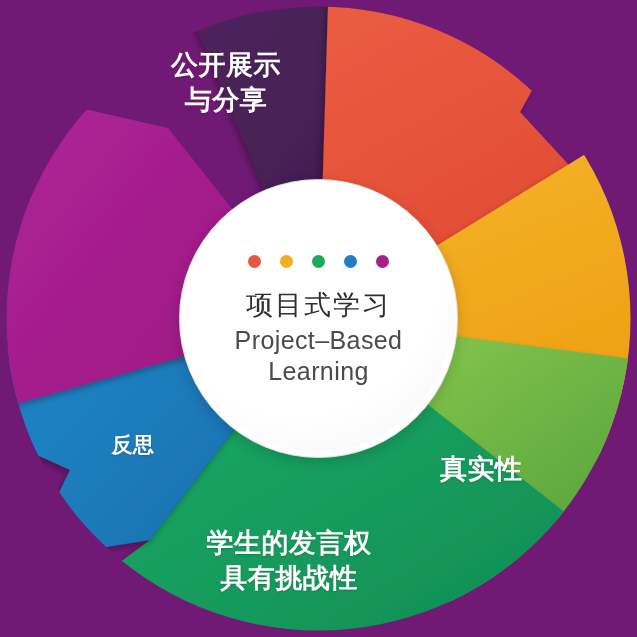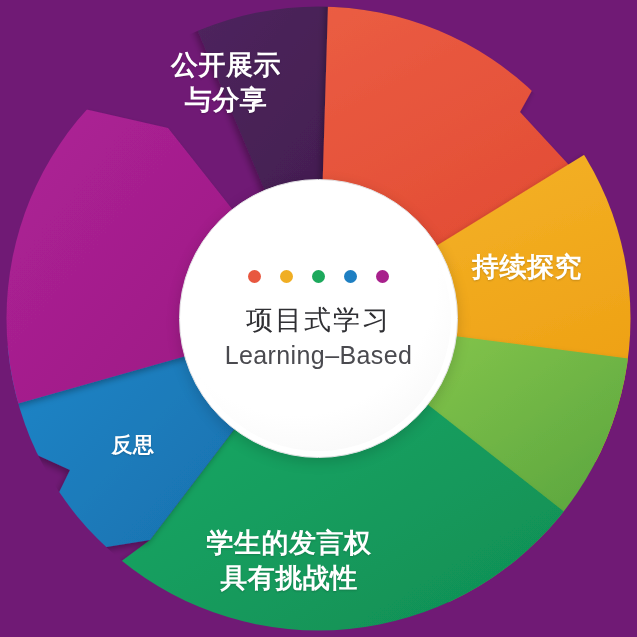--- a/index.html
+++ b/index.html
@@ -141,36 +141,37 @@
       <path filter="url(#segShadow)" fill="url(#gradReflect)" d="M 318.5 318.5 L 150 540 L 26 560 L 70 470 L -40 420 L 18 330 Z"></path>
 
       <path filter="url(#segShadow)" fill="url(#gradCritique)" d="M 318.5 318.5 L -40 420 L -60 180 L 30 148 L 10 92 L 168 128 Z"></path>
     </g>
   </svg>
 
   <div class="seg-label" style="left:142px; top:48px; width:168px; font-size:27px;">公开展示
 与分享</div>
 
 
-  <div class="seg-label" style="left:472px; top:250px; width:150px; font-size:27px; text-align:left;">持续探究</div>
 
+  <div class="seg-label" style="left:440px; top:452px; width:130px; font-size:27px; text-align:left;">真实性</div>
 
   <div class="seg-label" style="left:184px; top:526px; width:210px; font-size:27px;">学生的发言权
 具有挑战性</div>
 
   <div class="seg-label" style="left:78px; top:432px; width:110px; font-size:21px;">反思</div>
 
 
   <div class="center-hub">
     <div class="dot-row">
       <span class="dot" style="background:#E8573F"></span>
       <span class="dot" style="background:#F0AE23"></span>
       <span class="dot" style="background:#1DA95C"></span>
       <span class="dot" style="background:#1E7FC2"></span>
       <span class="dot" style="background:#A8208C"></span>
     </div>
     <div class="hub-cn">项目式学习</div>
     <div class="hub-en">
-      <div>Learning–Based</div>
+      <div>Project–Based</div>
+      <div>Learning</div>
     </div>
   </div>
 
 </div>
 
 </body></html>

